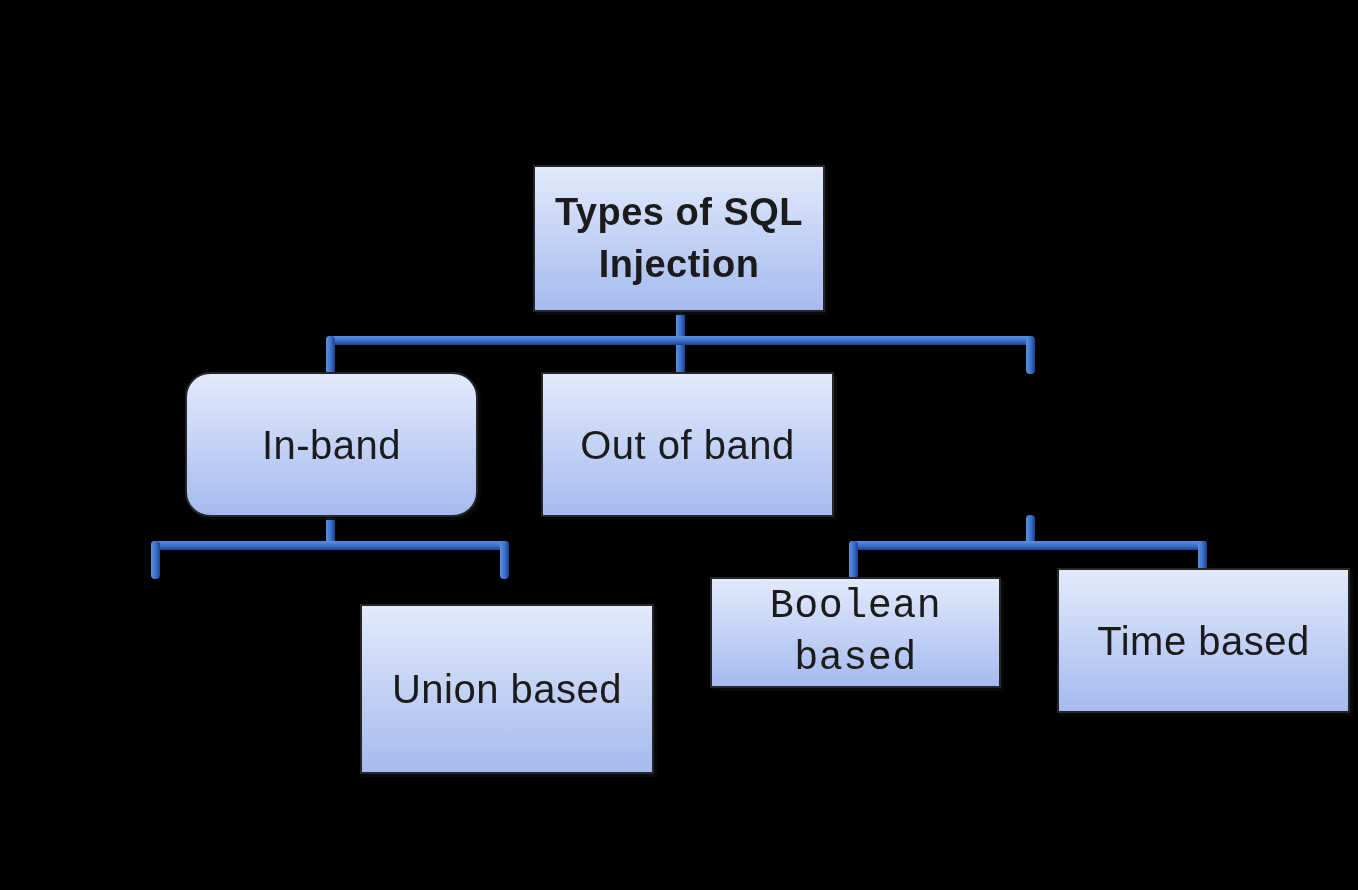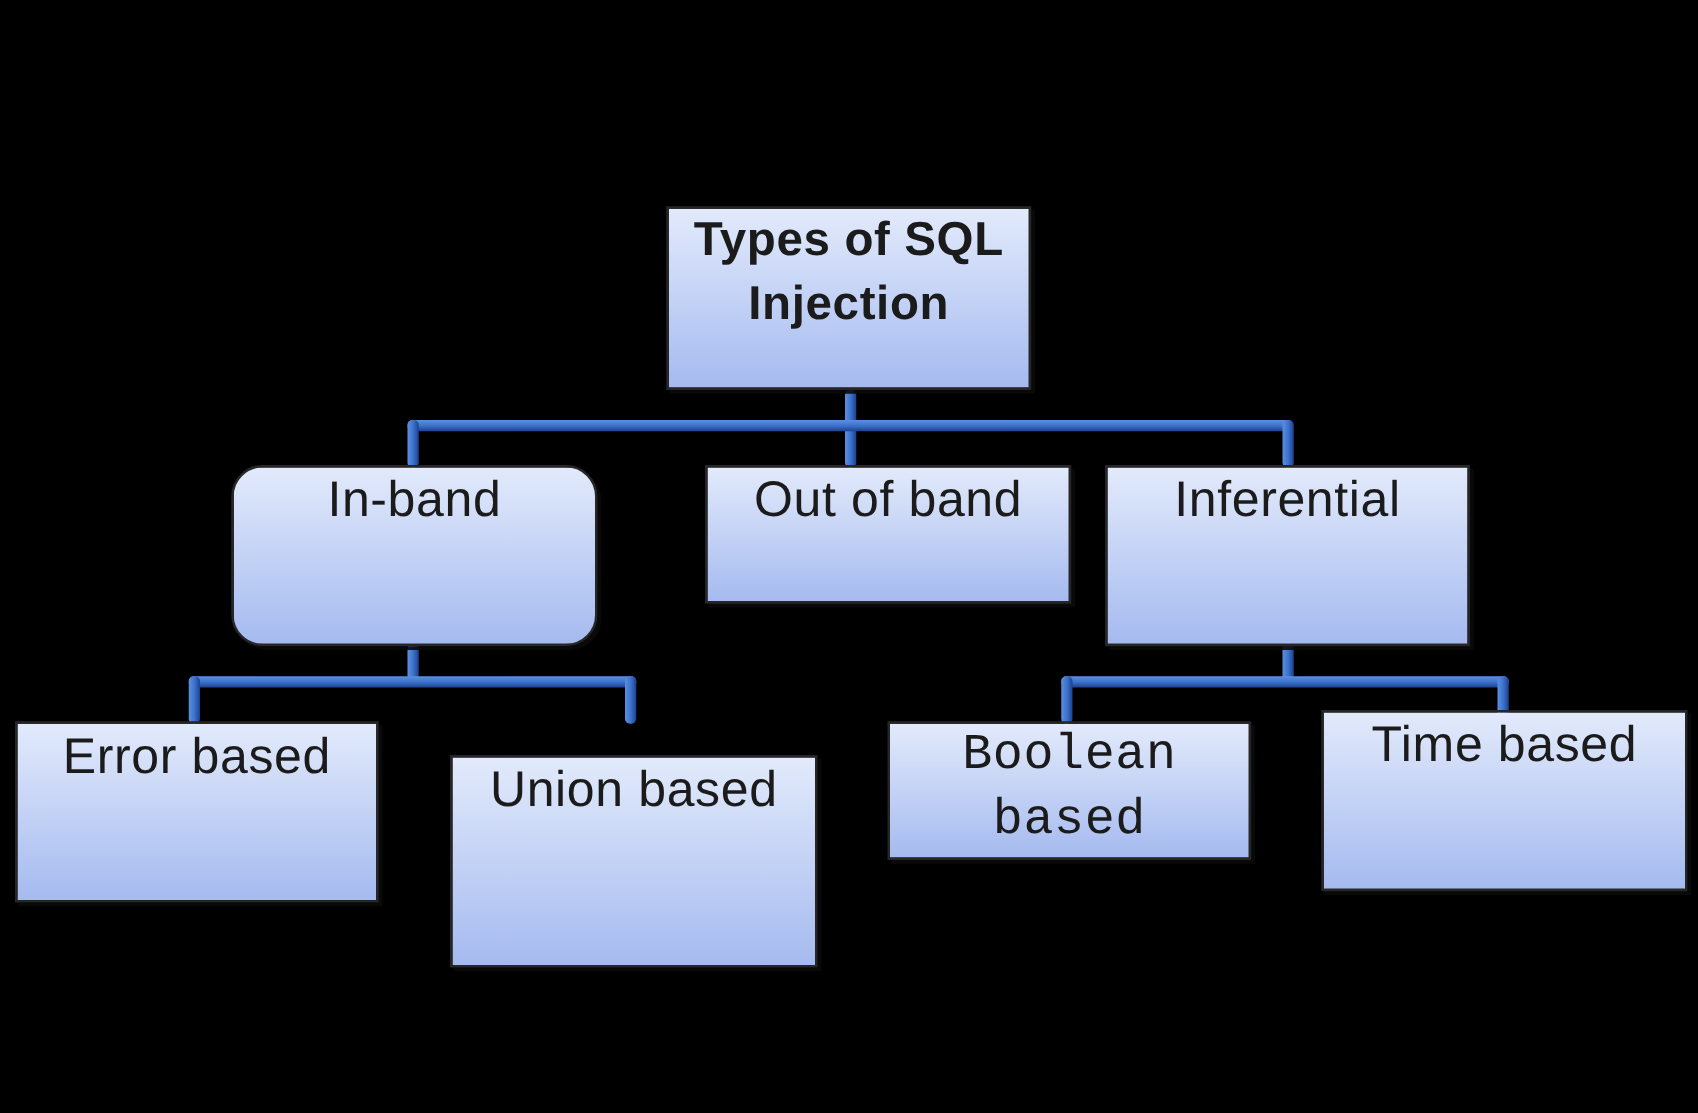--- a/index.html
+++ b/index.html
@@ -41,21 +41,21 @@
 
   .c-inferential-stem { left: 1026px; top: 515px; height: 34px; }
   .c-inferential-bar  { left: 849px; top: 541px; width: 358px; }
   .c-drop-boolean     { left: 849px; top: 541px; height: 38px; }
   .c-drop-time        { left: 1198px; top: 541px; height: 38px; }
 
   
   .node {
     position: absolute;
     display: flex;
-    align-items: flex-start;
+    align-items: center;
     justify-content: center;
     text-align: center;
     box-sizing: border-box;
     background: linear-gradient(180deg, var(--node-fill-top, #e2eafb) 0%, var(--node-fill-bottom, #a5baef) 100%);
     border: 2px solid var(--node-border, #262626);
     color: var(--node-text, #1b1b1b);
     box-shadow: 3px 3px 0 rgba(10, 10, 10, 0.9);
   }
   .node .label {
     font-size: 40px;
@@ -65,21 +65,21 @@
   .node.root .label {
     font-weight: bold;
     font-size: 38px;
     max-width: 250px;
     line-height: 1.35;
   }
   .label.narrow { max-width: 230px; }
 
   .n-root        { left: 533px; top: 165px; width: 292px; height: 147px; }
   .n-inband      { left: 185px; top: 372px; width: 293px; height: 145px; border-radius: 25px; }
-  .n-outofband   { left: 564px; top: 372px; width: 293px; height: 111px; }
+  .n-outofband   { left: 541px; top: 372px; width: 293px; height: 145px; }
   .n-inferential { left: 884px; top: 372px; width: 292px; height: 145px; }
   .n-error       { left: 12px;  top: 577px; width: 291px; height: 145px; }
   .n-union       { left: 360px; top: 577px; width: 294px; height: 170px; margin-top: 27px; }
   .n-boolean     { left: 710px; top: 577px; width: 291px; height: 111px; font-family: Liberation Mono, monospace; }
   .n-time        { left: 1057px; top: 568px; width: 293px; height: 145px; }
 </style>
 </head>
 <body>
 
 <div class="canvas">
@@ -104,27 +104,21 @@
   </div>
 
   <div class="node n-inband">
     <span class="label">In-band</span>
   </div>
 
   <div class="node n-outofband">
     <span class="label">Out of band</span>
   </div>
 
-  <div class="node n-inferential">
-    <span class="label">Inferential</span>
-  </div>
 
-  <div class="node n-error">
-    <span class="label">Error based</span>
-  </div>
 
   <div class="node n-union">
     <span class="label">Union based</span>
   </div>
 
   <div class="node n-boolean">
     <span class="label narrow">Boolean based</span>
   </div>
 
   <div class="node n-time">

